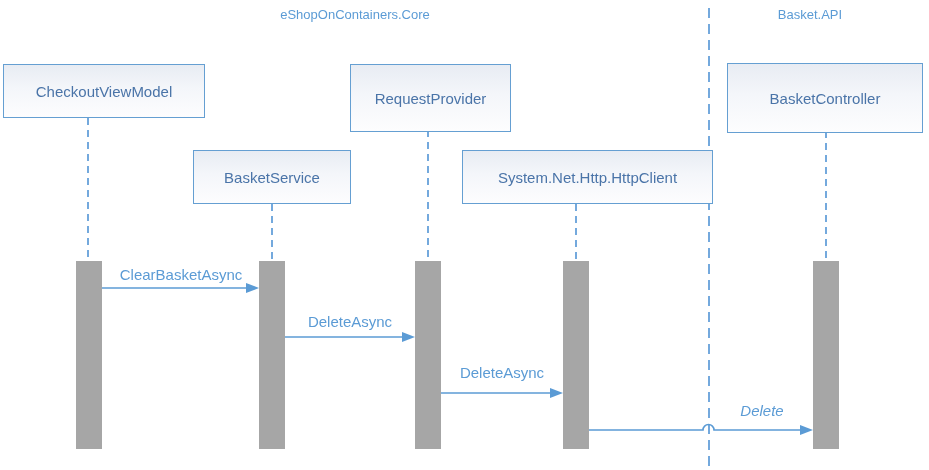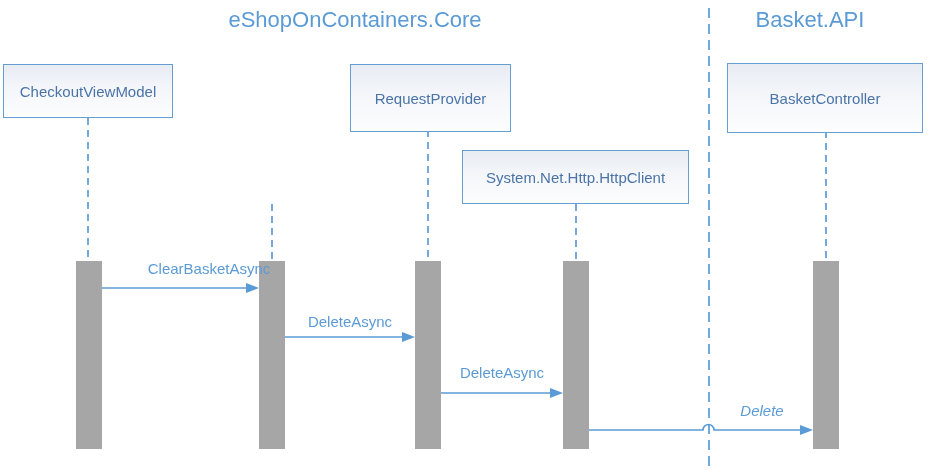--- a/index.html
+++ b/index.html
@@ -17,21 +17,21 @@
   }
   .svg-layer {
     position: absolute;
     left: 0; top: 0;
     width: 929px; height: 470px;
   }
   .frame-title {
     position: absolute;
     transform: translateX(-50%);
     color: #5b9bd5;
-    font-size: 22px;
+    font-size: 13px;
     white-space: nowrap;
   }
   .participant-box {
     position: absolute;
     box-sizing: border-box;
     background: linear-gradient(180deg, #e8ecf3 0%, #f4f6fa 45%, #fdfdfe 100%);
     border: 1.4px solid #659fd2;
     display: flex;
     align-items: center;
     justify-content: center;
@@ -78,37 +78,40 @@
     <line x1="441" y1="393" x2="551" y2="393" stroke="#5b9bd5" stroke-width="1.6"></line>
     <polygon points="563,393 550,388 550,398" fill="#5b9bd5"></polygon>
 
     <path d="M589,430 H703 A5.5,5.5 0 0 1 714,430 H801" fill="none" stroke="#5b9bd5" stroke-width="1.6"></path>
     <polygon points="813,430 800,425 800,435" fill="#5b9bd5"></polygon>
   </svg>
 
   <div class="frame-title" style="left:355px; top:7px;">eShopOnContainers.Core</div>
   <div class="frame-title" style="left:810px; top:7px;">Basket.API</div>
 
-  <div class="participant-box" style="left:3px; top:64px; width:170px; height:54px;">
+  <div class="participant-box" style="left:3px; top:64px; width:202px; height:54px;">
     <span>CheckoutViewModel</span>
+  </div>
+  <div class="participant-box" style="left:193px; top:150px; width:158px; height:54px;">
+    <span>BasketService</span>
   </div>
   <div class="participant-box" style="left:350px; top:64px; width:161px; height:68px;">
     <span>RequestProvider</span>
   </div>
-  <div class="participant-box" style="left:462px; top:150px; width:227px; height:54px;">
+  <div class="participant-box" style="left:462px; top:150px; width:251px; height:54px;">
     <span>System.Net.Http.HttpClient</span>
   </div>
   <div class="participant-box" style="left:727px; top:63px; width:196px; height:70px;">
     <span>BasketController</span>
   </div>
 
   <div class="activation-bar" style="left:76px;"></div>
   <div class="activation-bar" style="left:259px;"></div>
   <div class="activation-bar" style="left:415px;"></div>
   <div class="activation-bar" style="left:563px;"></div>
   <div class="activation-bar" style="left:813px;"></div>
 
-  <div class="message-label" style="left:181px; top:260px;margin-left:28px;">ClearBasketAsync</div>
+  <div class="message-label" style="left:181px; top:266px;">ClearBasketAsync</div>
   <div class="message-label" style="left:350px; top:313px;">DeleteAsync</div>
   <div class="message-label" style="left:502px; top:364px;">DeleteAsync</div>
   <div class="message-label" style="left:762px; top:402px;font-style:italic;">Delete</div>
 
 </div>
 
 </body></html>

